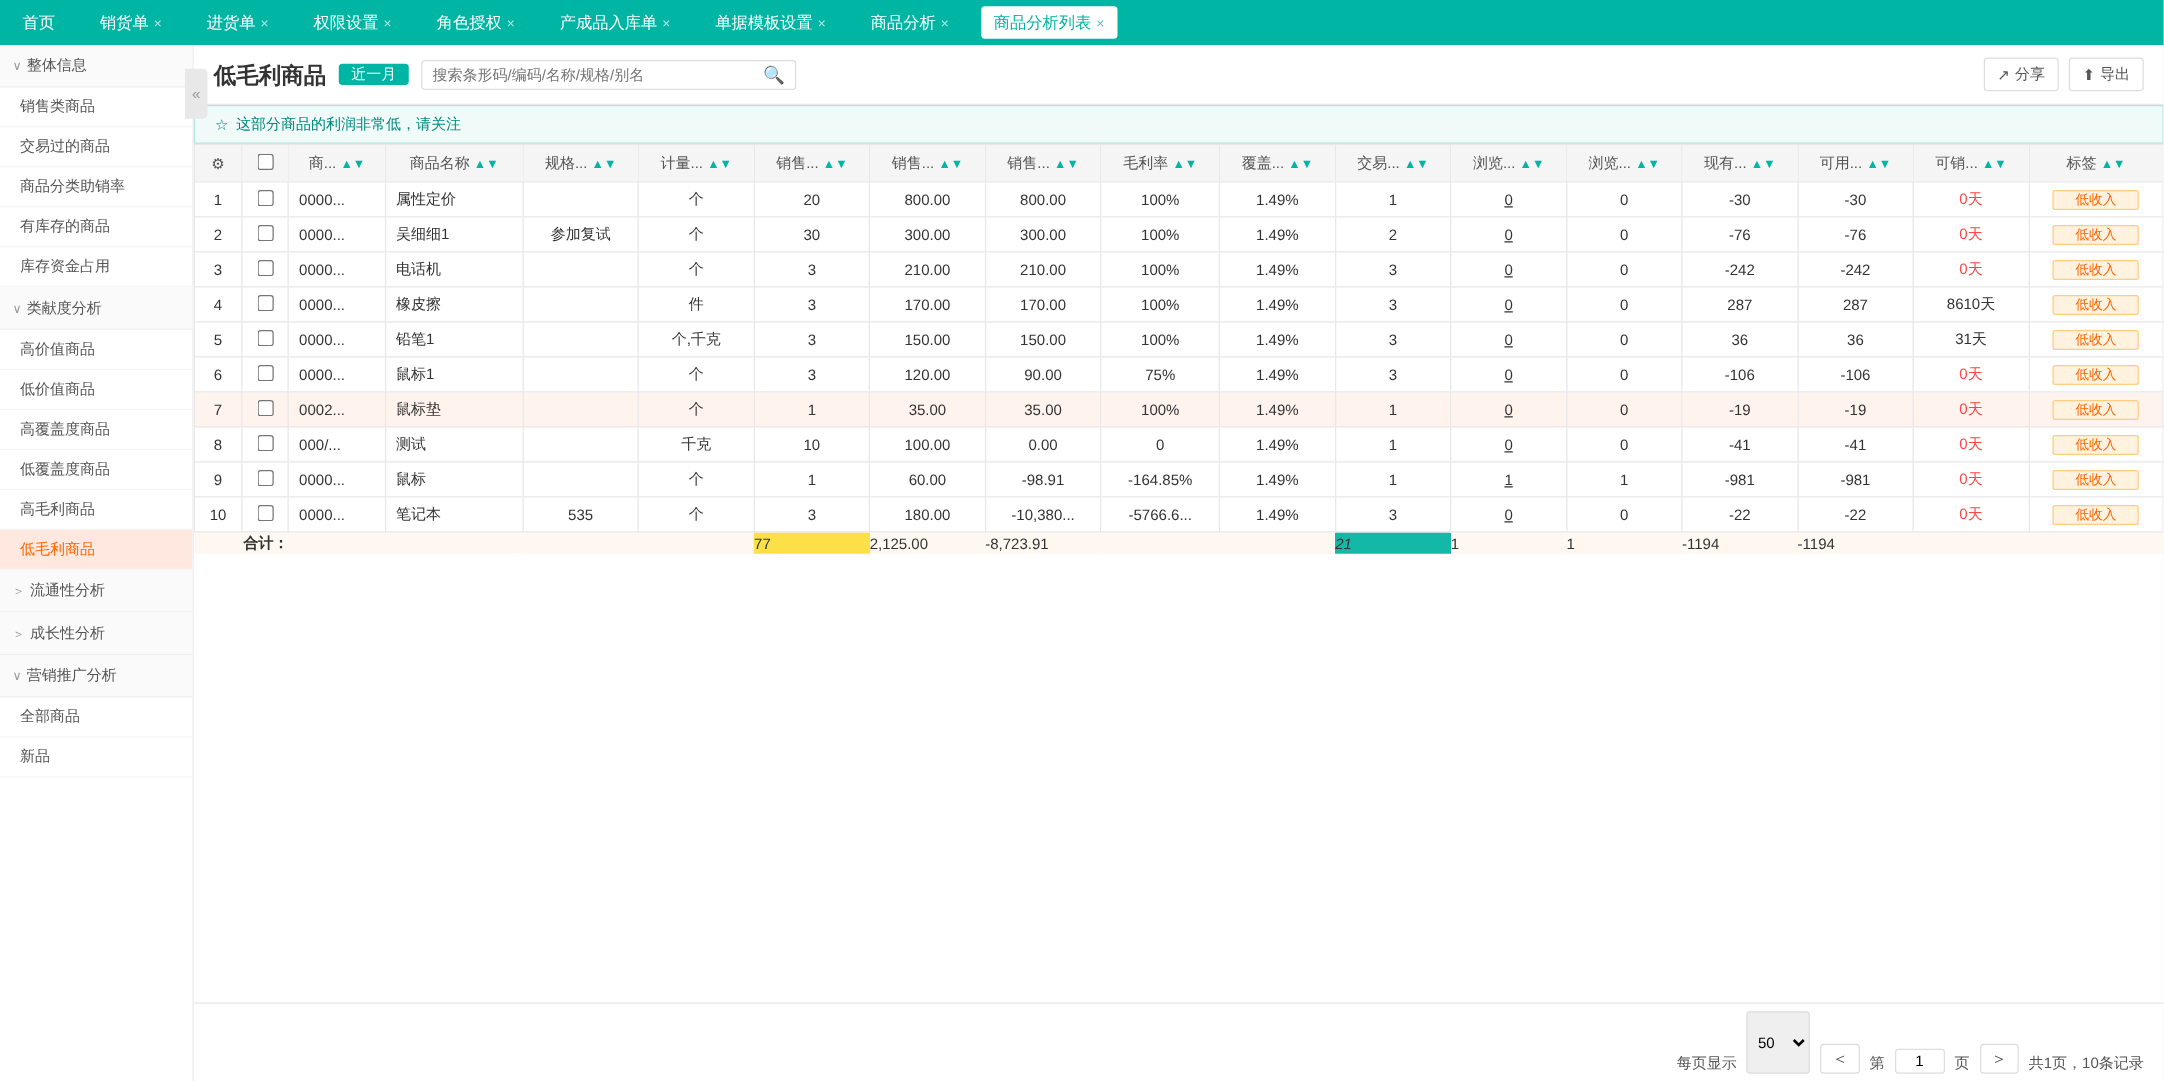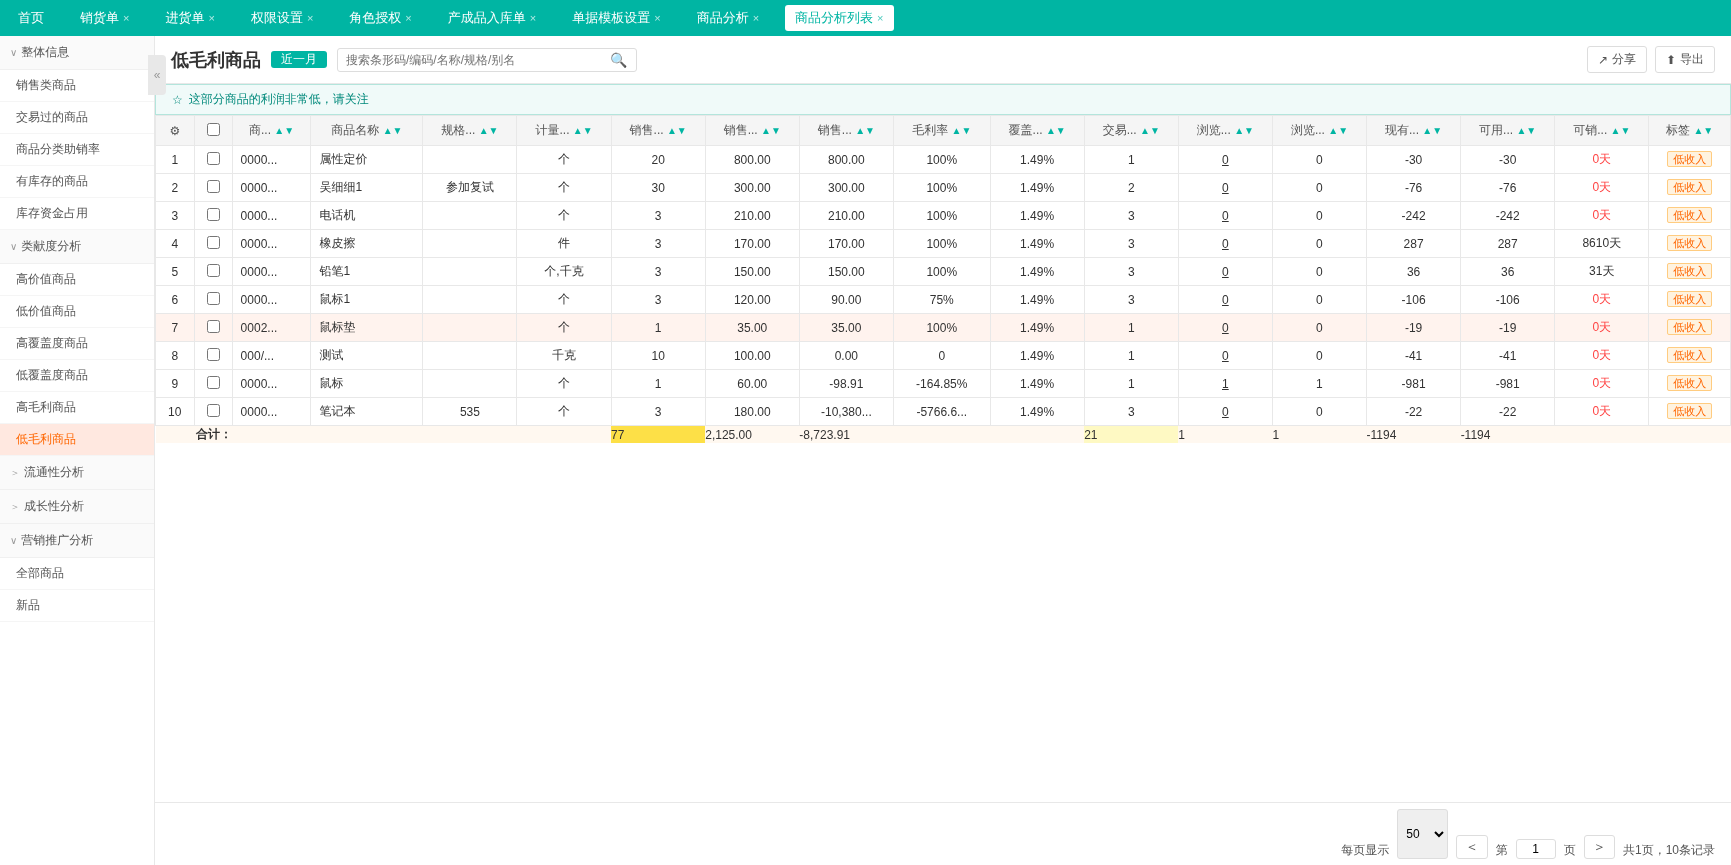--- a/index.html
+++ b/index.html
@@ -187,21 +187,21 @@
       padding: 5px 8px;
       text-align: center;
       white-space: nowrap;
       color: #333;
     }
     tbody td.text-left { text-align: left; }
     .tag-badge {
       background: #fff3e0;
       color: #ff6600;
       border: 1px solid #ffcc80;
-      padding: 1px 5px;
+      padding: 1px 17px;
       border-radius: 2px;
       font-size: 11px;
     }
     .days-text { color: #ff4444; font-size: 12px; }
     .underline-link { text-decoration: underline; cursor: pointer; color: #333; }
 
     
     .pagination-bar {
       display: flex;
       align-items: flex-end;
@@ -538,21 +538,21 @@
             <td colspan="2" style="background:#fff8f0; font-weight:bold; text-align:right;">合计：</td>
             <td style="background:#fff8f0;"></td>
             <td style="background:#fff8f0;"></td>
             <td style="background:#fff8f0;"></td>
             <td style="background:#fff8f0;"></td>
             <td style="background:#fde047;">77</td>
             <td style="background:#fff8f0;margin-left:23px;">2,125.00</td>
             <td style="background:#fff8f0;">-8,723.91</td>
             <td style="background:#fff8f0;"></td>
             <td style="background:#fff8f0;"></td>
-            <td style="background:#fef9c3;">21</td>
+            <td style="background:#14b8a6;font-style:italic;">21</td>
             <td style="background:#fff8f0;">1</td>
             <td style="background:#fff8f0;">1</td>
             <td style="background:#fff8f0;">-1194</td>
             <td style="background:#fff8f0;">-1194</td>
             <td style="background:#fff8f0;"></td>
             <td style="background:#fff8f0;"></td>
           </tr>
         </tfoot>
       </table>
     </div>

